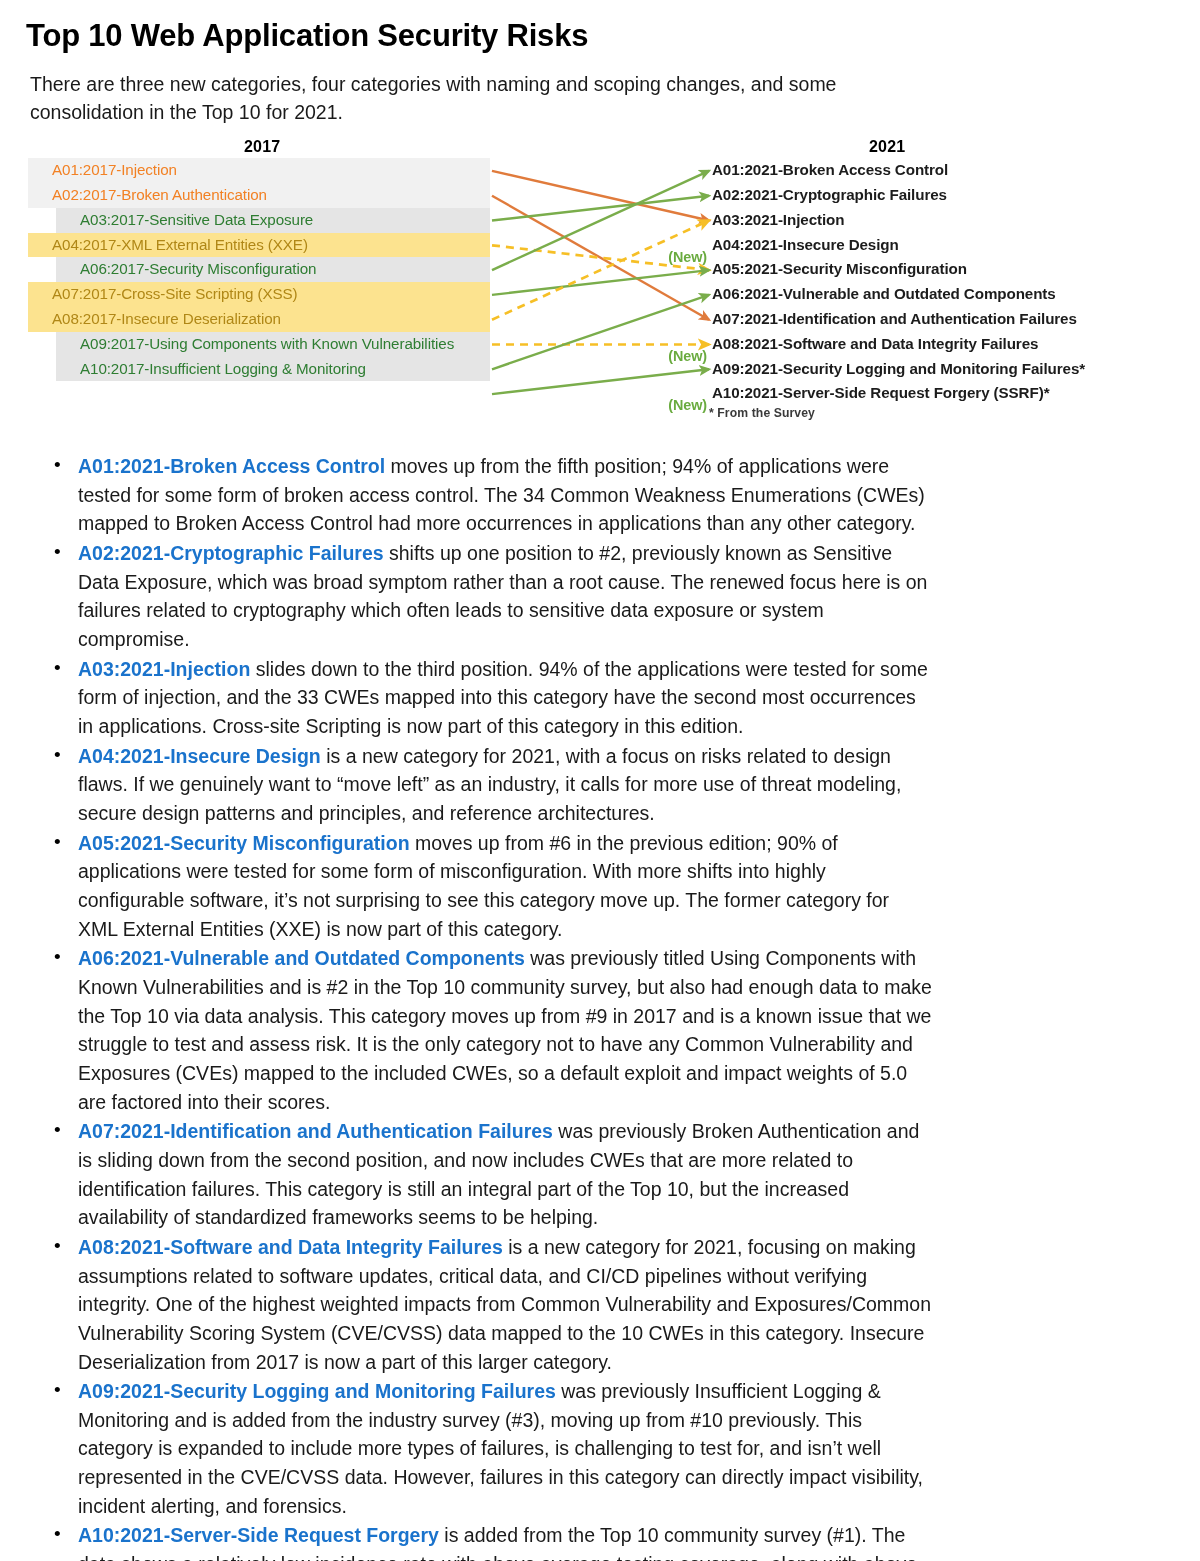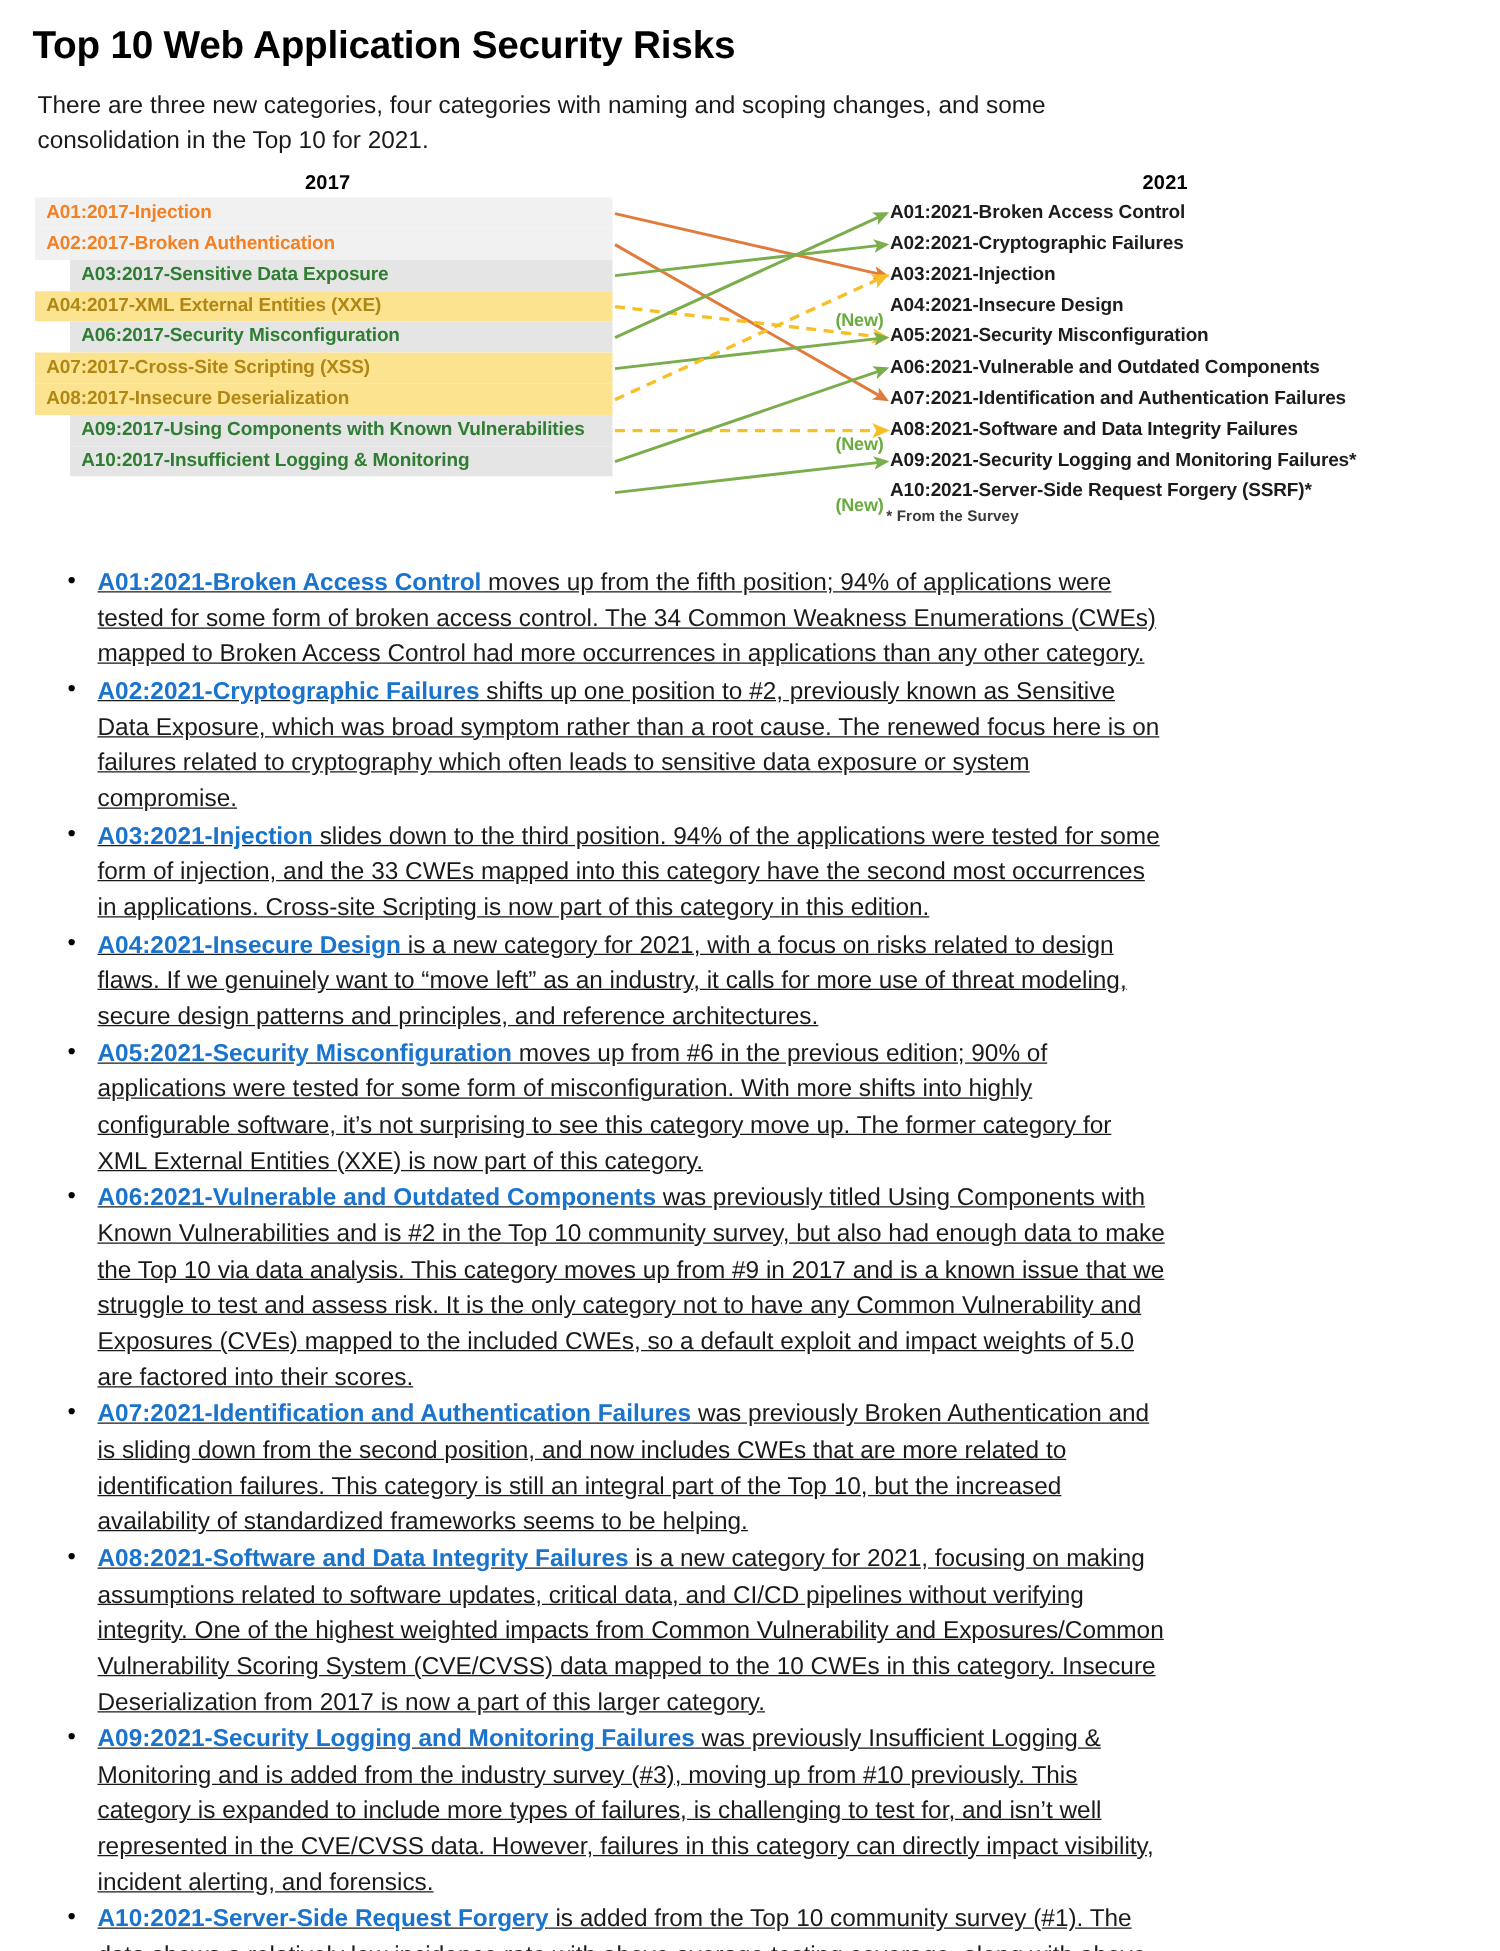--- a/index.html
+++ b/index.html
@@ -43,34 +43,34 @@
     margin: 4px 0 8px 0;
   }
   .col-header {
     position: absolute;
     font-size: 16px;
     font-weight: bold;
     color: #000;
     letter-spacing: 0.2px;
   }
   .col-header.y2017 { left: 218px; top: 0px; }
-  .col-header.y2021 { left: 888px; top: 0px; }
+  .col-header.y2021 { left: 843px; top: 0px; }
 
   .table2017 {
     position: absolute;
     left: 2px;
     top: 20px;
     width: 462px;
   }
   .row2017 {
     height: 24.8px;
     line-height: 24.8px;
     font-size: 15.2px;
-    font-weight: bold;
-    padding-left: 9px;
+    font-weight: normal;
+    padding-left: 24px;
     white-space: nowrap;
     box-sizing: border-box;
     letter-spacing: -0.1px;
   }
   .bg-gray   { background: #f1f1f1; }
   .bg-green  { background: #e5e5e5; margin-left: 28px; }
   .bg-yellow { background: #fce38f; }
   .fg-orange { color: #f28124; }
   .fg-green  { color: #2e7d32; }
   .fg-olive  { color: #b08716; }
@@ -127,21 +127,20 @@
     padding-left: 52px;
     list-style: none;
   }
   ul.risk-list > li {
     position: relative;
     font-size: 19.5px;
     line-height: 1.47;
     margin-bottom: 1px;
     color: #1a1a1a;
     padding-left: 0;
-    text-decoration: underline;
   }
   ul.risk-list > li::before {
     content: "\2022";
     position: absolute;
     left: -24px;
     top: -1px;
     font-size: 19px;
     color: #000;
   }
   .risk-link {

